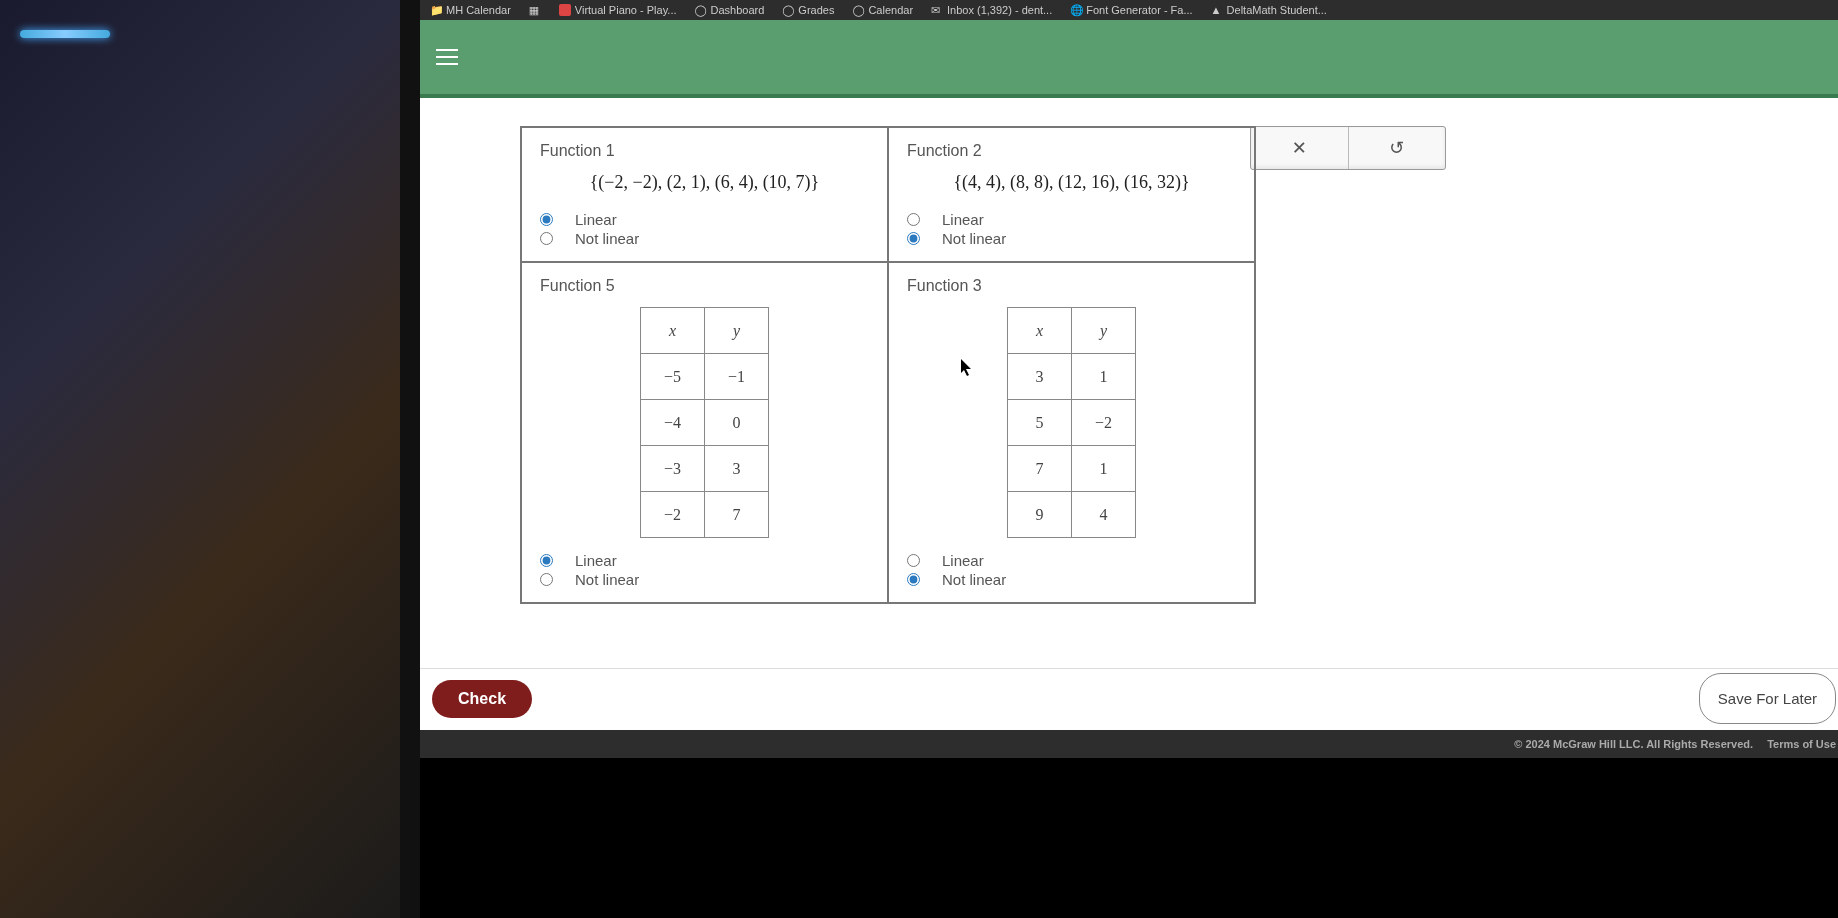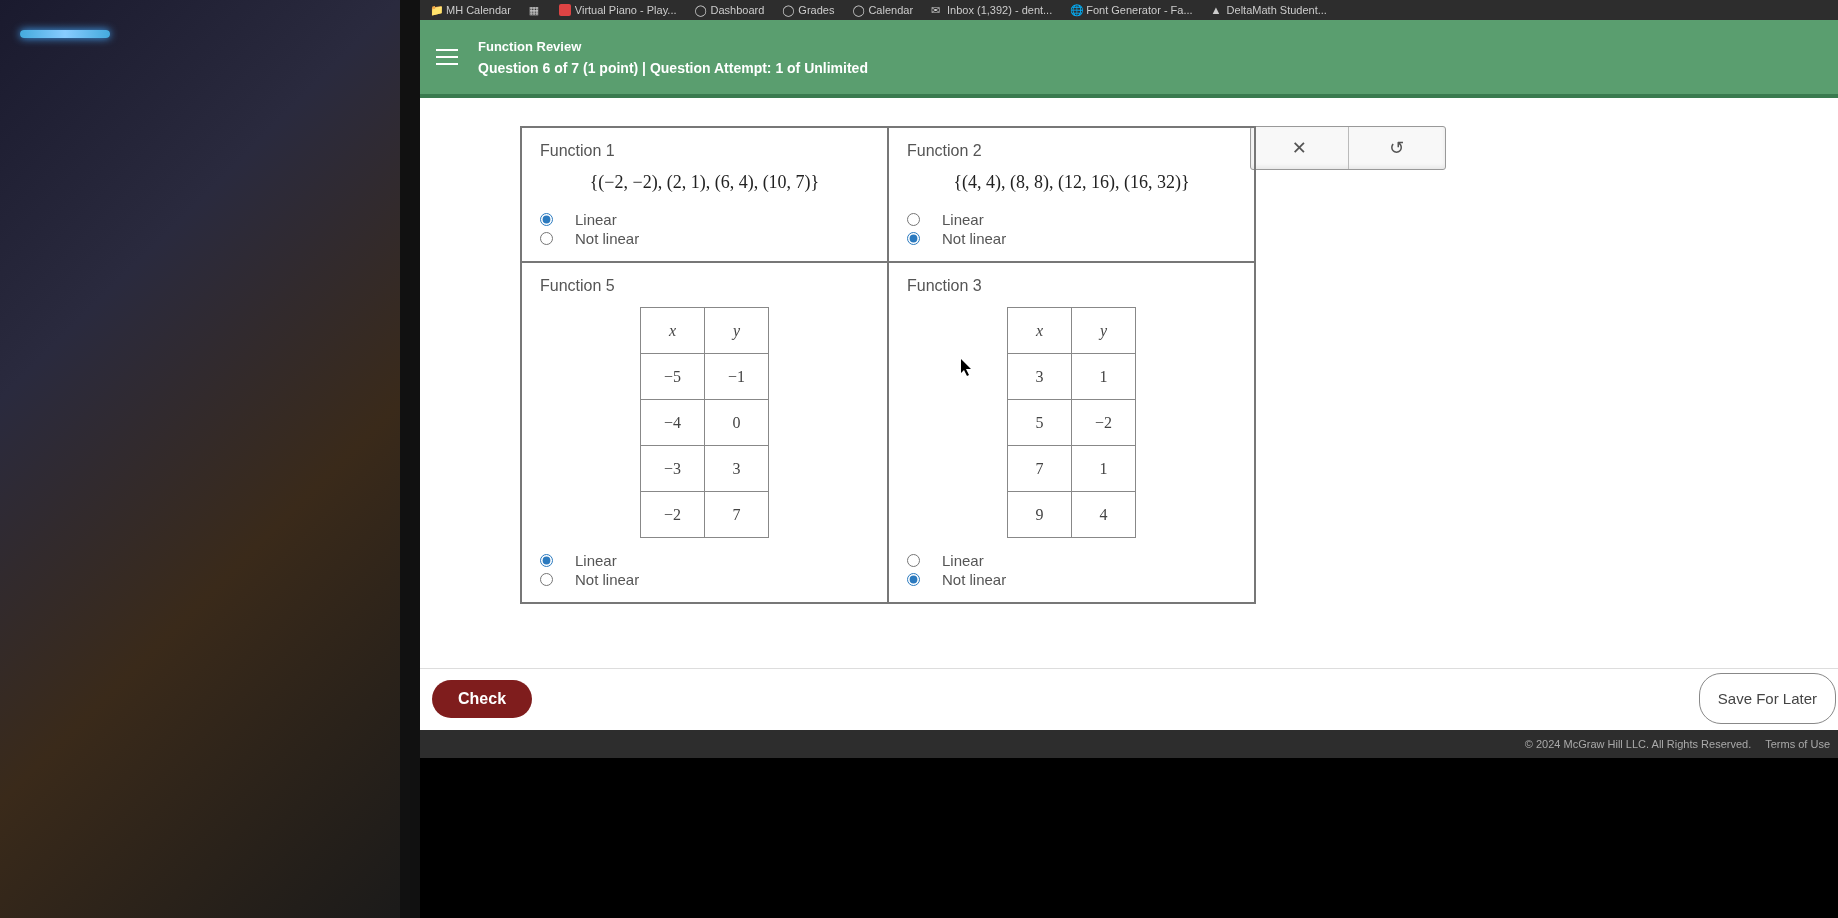--- a/index.html
+++ b/index.html
@@ -90,21 +90,21 @@
 }
 .save-later-btn {
   background:#fff; border:1px solid #888; border-radius:22px;
   padding: 16px 18px; font-size:15px; color:#444; cursor:pointer;
   position: relative; right: -10px;
 }
 
 .copyright-bar {
   position:absolute; left:0; right:0; bottom:160px; height:28px;
   background:#2d2d2d; color:#aaa; font-size:11px; display:flex;
-  align-items:center; justify-content:flex-end; padding-right:8px; gap:14px;
+  align-items:center; justify-content:flex-end; padding-right:2px; gap:14px;font-weight:bold;
 }
 
 .below-screen {
   position:absolute; left:0; right:0; bottom:0; height:160px; background:#000;
 }
 
 .cursor-arrow {
   position:absolute; left:540px; top:260px; width:14px; height:20px; pointer-events:none;
 }
 .cursor-arrow svg { filter: drop-shadow(0 0 1px #fff); }
@@ -152,24 +152,20 @@
       <span class="bm-icon">▲</span>
       <span>DeltaMath Student...</span>
     </div>
   </div>
 
   <div class="green-header">
     <div class="menu-icon">
       <span></span>
         <span></span>
         <span></span>
-    </div>
-    <div class="header-text">
-      <div class="line1">Function Review</div>
-      <div class="line2">Question 6 of 7 (1 point)  |  Question Attempt: 1 of Unlimited</div>
     </div>
   </div>
 
   <div class="content-area">
 
     <div class="side-toolbar">
       <div class="tb-btn">
         <span>✕</span>
       </div>
       <div class="tb-btn">

